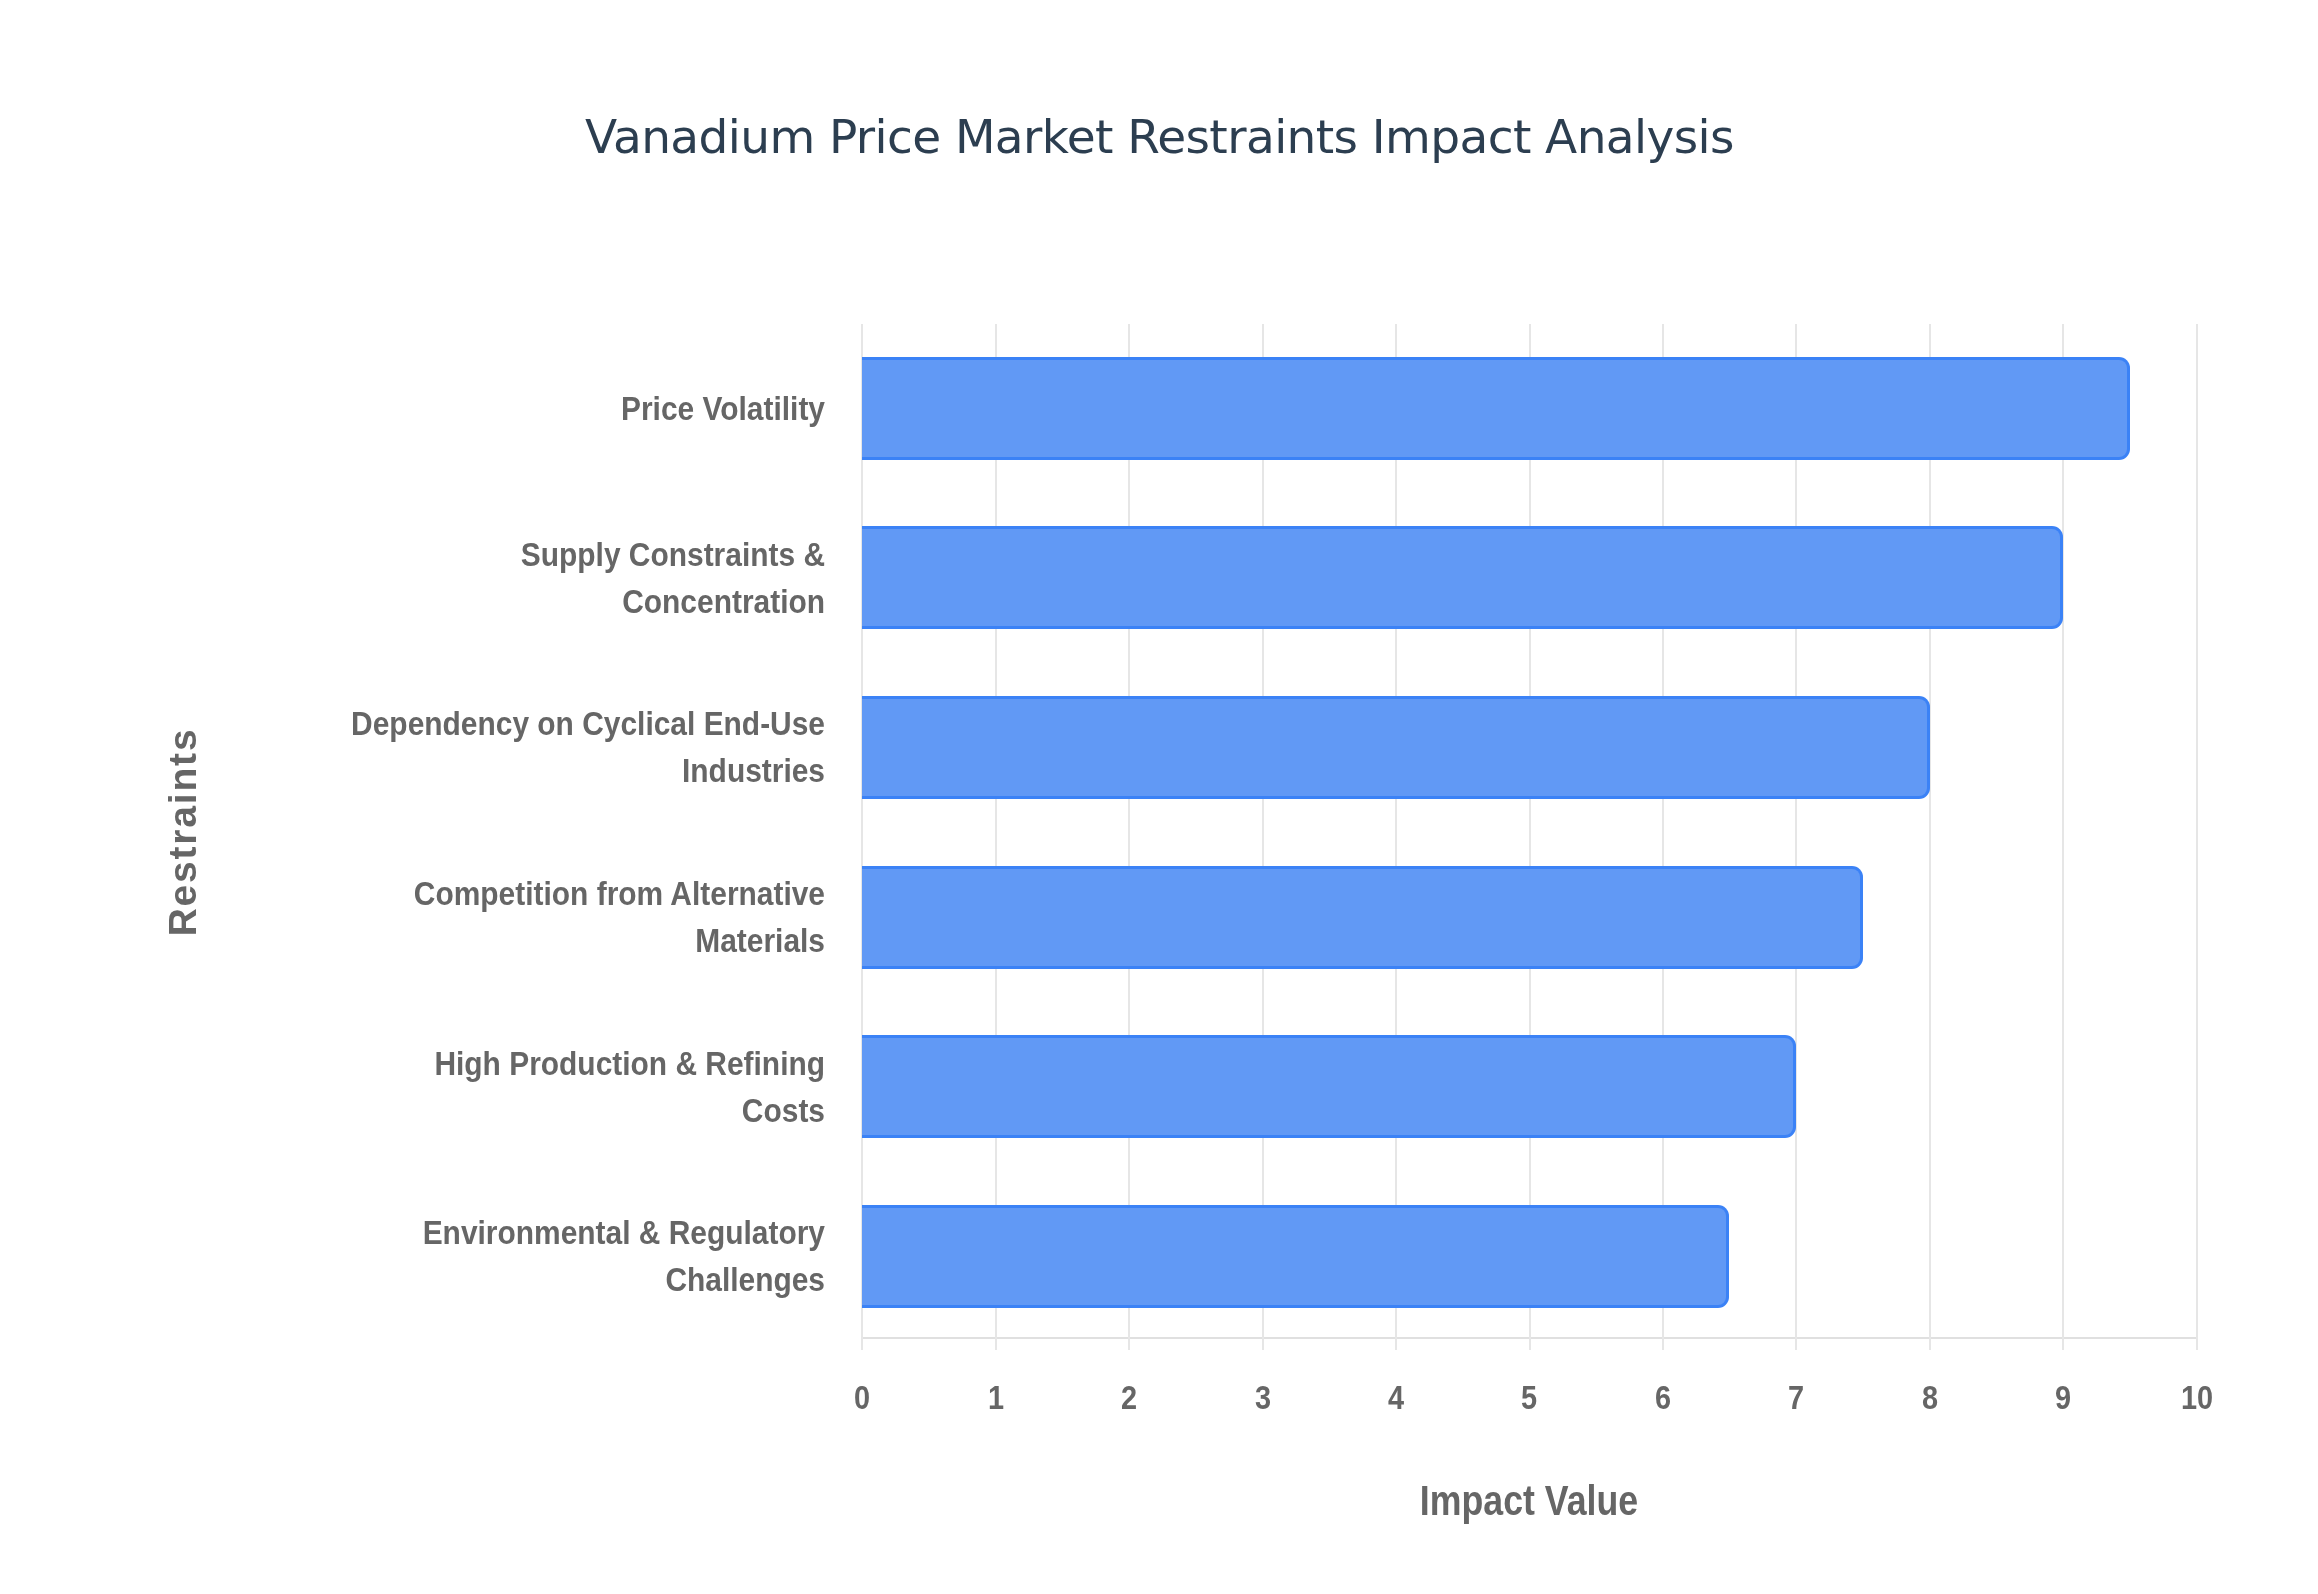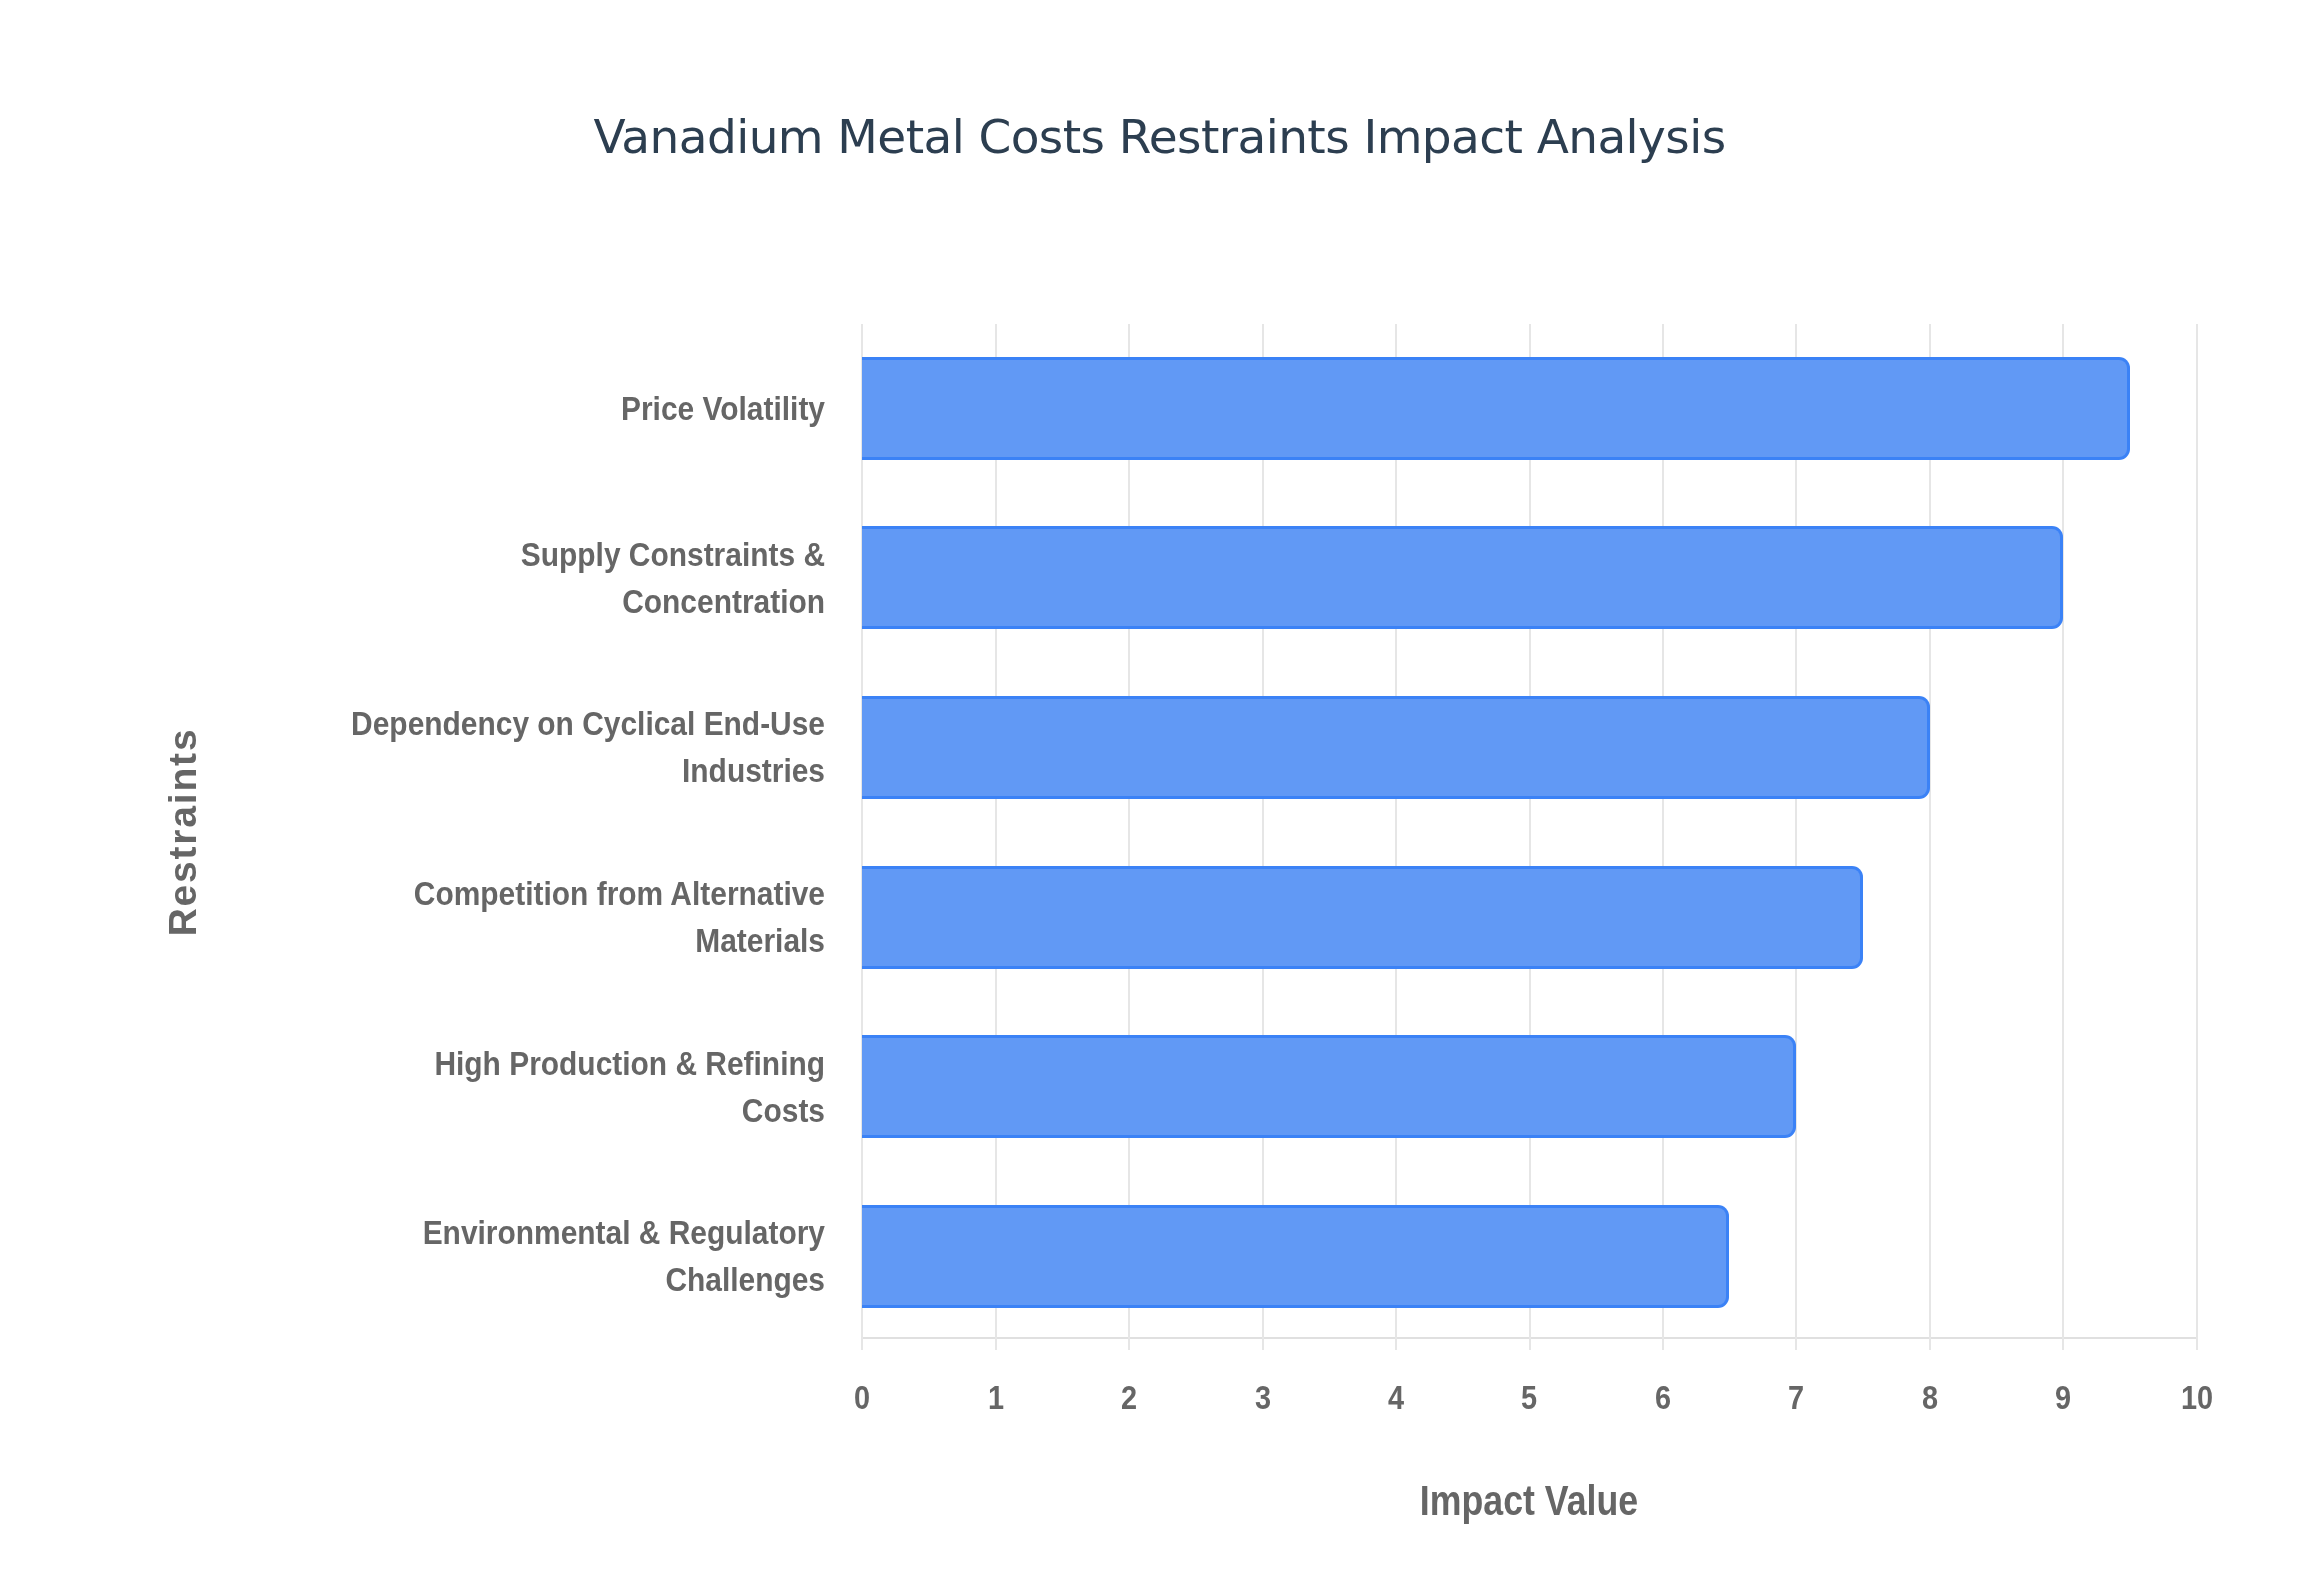--- a/index.html
+++ b/index.html
@@ -11,21 +11,21 @@
   .bar { position:absolute; left:0; height:100px; background:#6199f5; border:3px solid #3b82f6; border-left:none; border-radius:0 11px 11px 0; box-sizing:border-box; }
   .cat-label { position:absolute; right:1494px; width:664px; text-align:right; font-size:34px; font-weight:bold; color:#666666; line-height:47px; transform:scaleX(0.88); transform-origin:right center; }
   .tick-label { position:absolute; top:1378px; width:72px; margin-left:-36px; text-align:center; font-size:34px; font-weight:bold; color:#666666; transform:scaleX(0.85); }
   .x-title { position:absolute; left:1529px; top:1477px; width:0; white-space:nowrap; font-size:42px; font-weight:bold; color:#666666; }
   .x-title span { display:inline-block; transform:translateX(-50%) scaleX(0.85); }
   .y-title { position:absolute; left:183px; top:832px; font-size:39px; font-weight:bold; color:#666666; letter-spacing:1.8px; transform:translate(-50%,-50%) rotate(-90deg); white-space:nowrap; }
 </style>
 </head>
 <body>
 
-<div class="title">Vanadium Metal Costs Restraints Impact Analysis</div>
+<div class="title">Vanadium Price Market Restraints Impact Analysis</div>
 
 <div class="y-title">Restraints</div>
 
 <div class="plot" id="plot">
   <div class="axis-line"></div>
 <div class="gridline" style="left: -0.6px;"></div>
     <div class="gridline" style="left: 133px;"></div>
     <div class="gridline" style="left: 266px;"></div>
     <div class="gridline" style="left: 400px;"></div>
     <div class="gridline" style="left: 533px;"></div>

